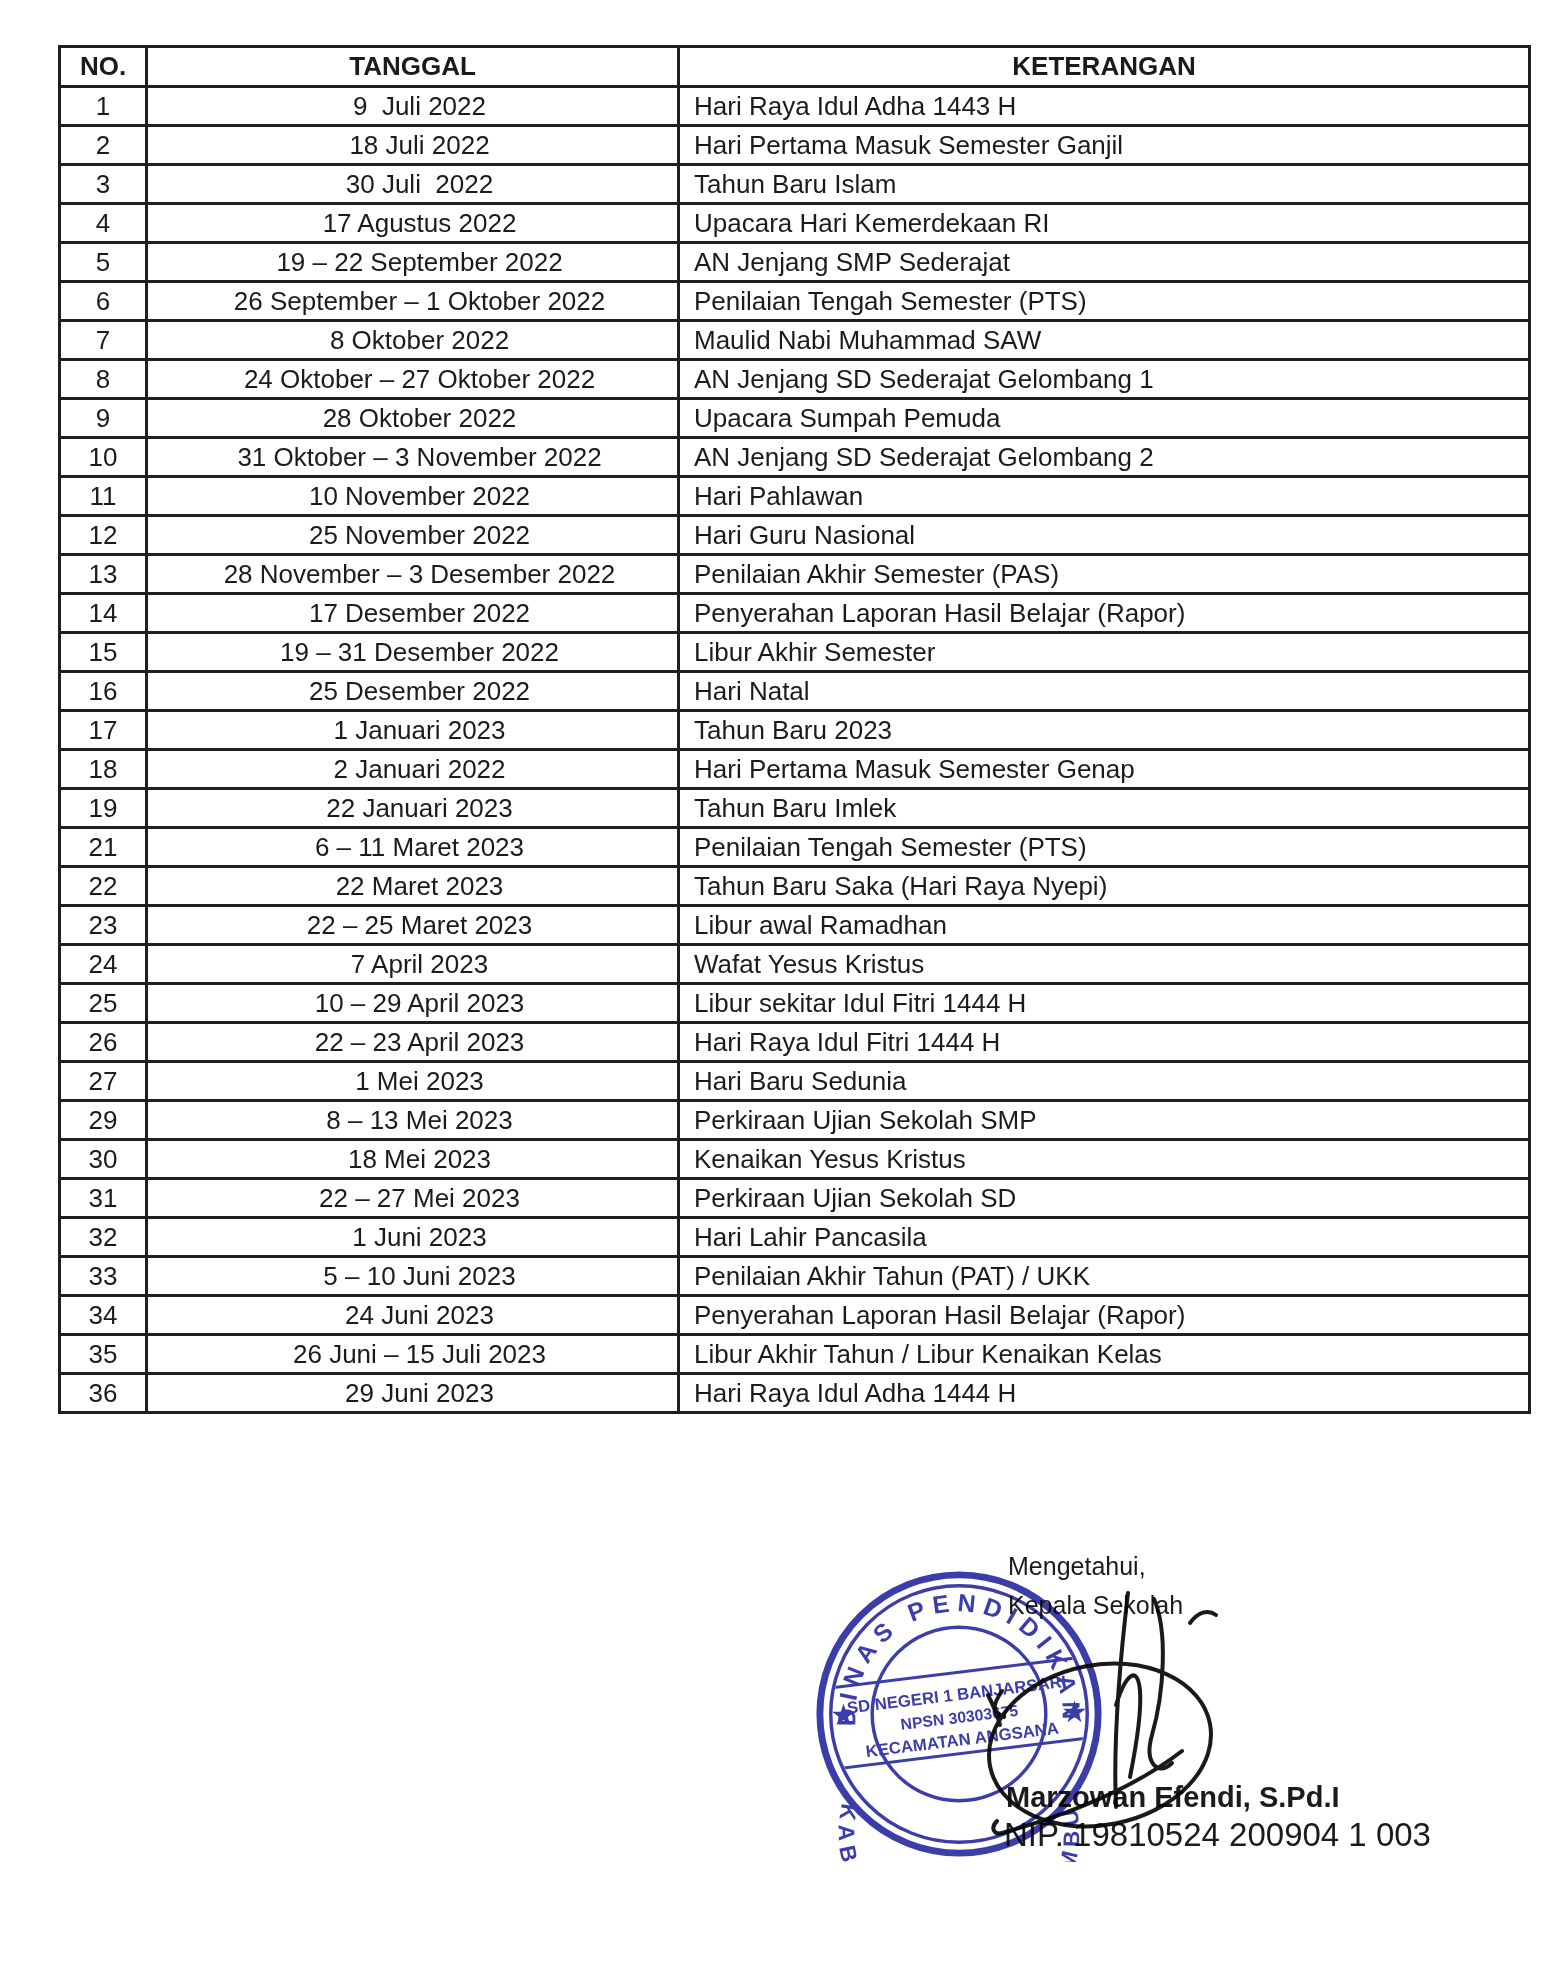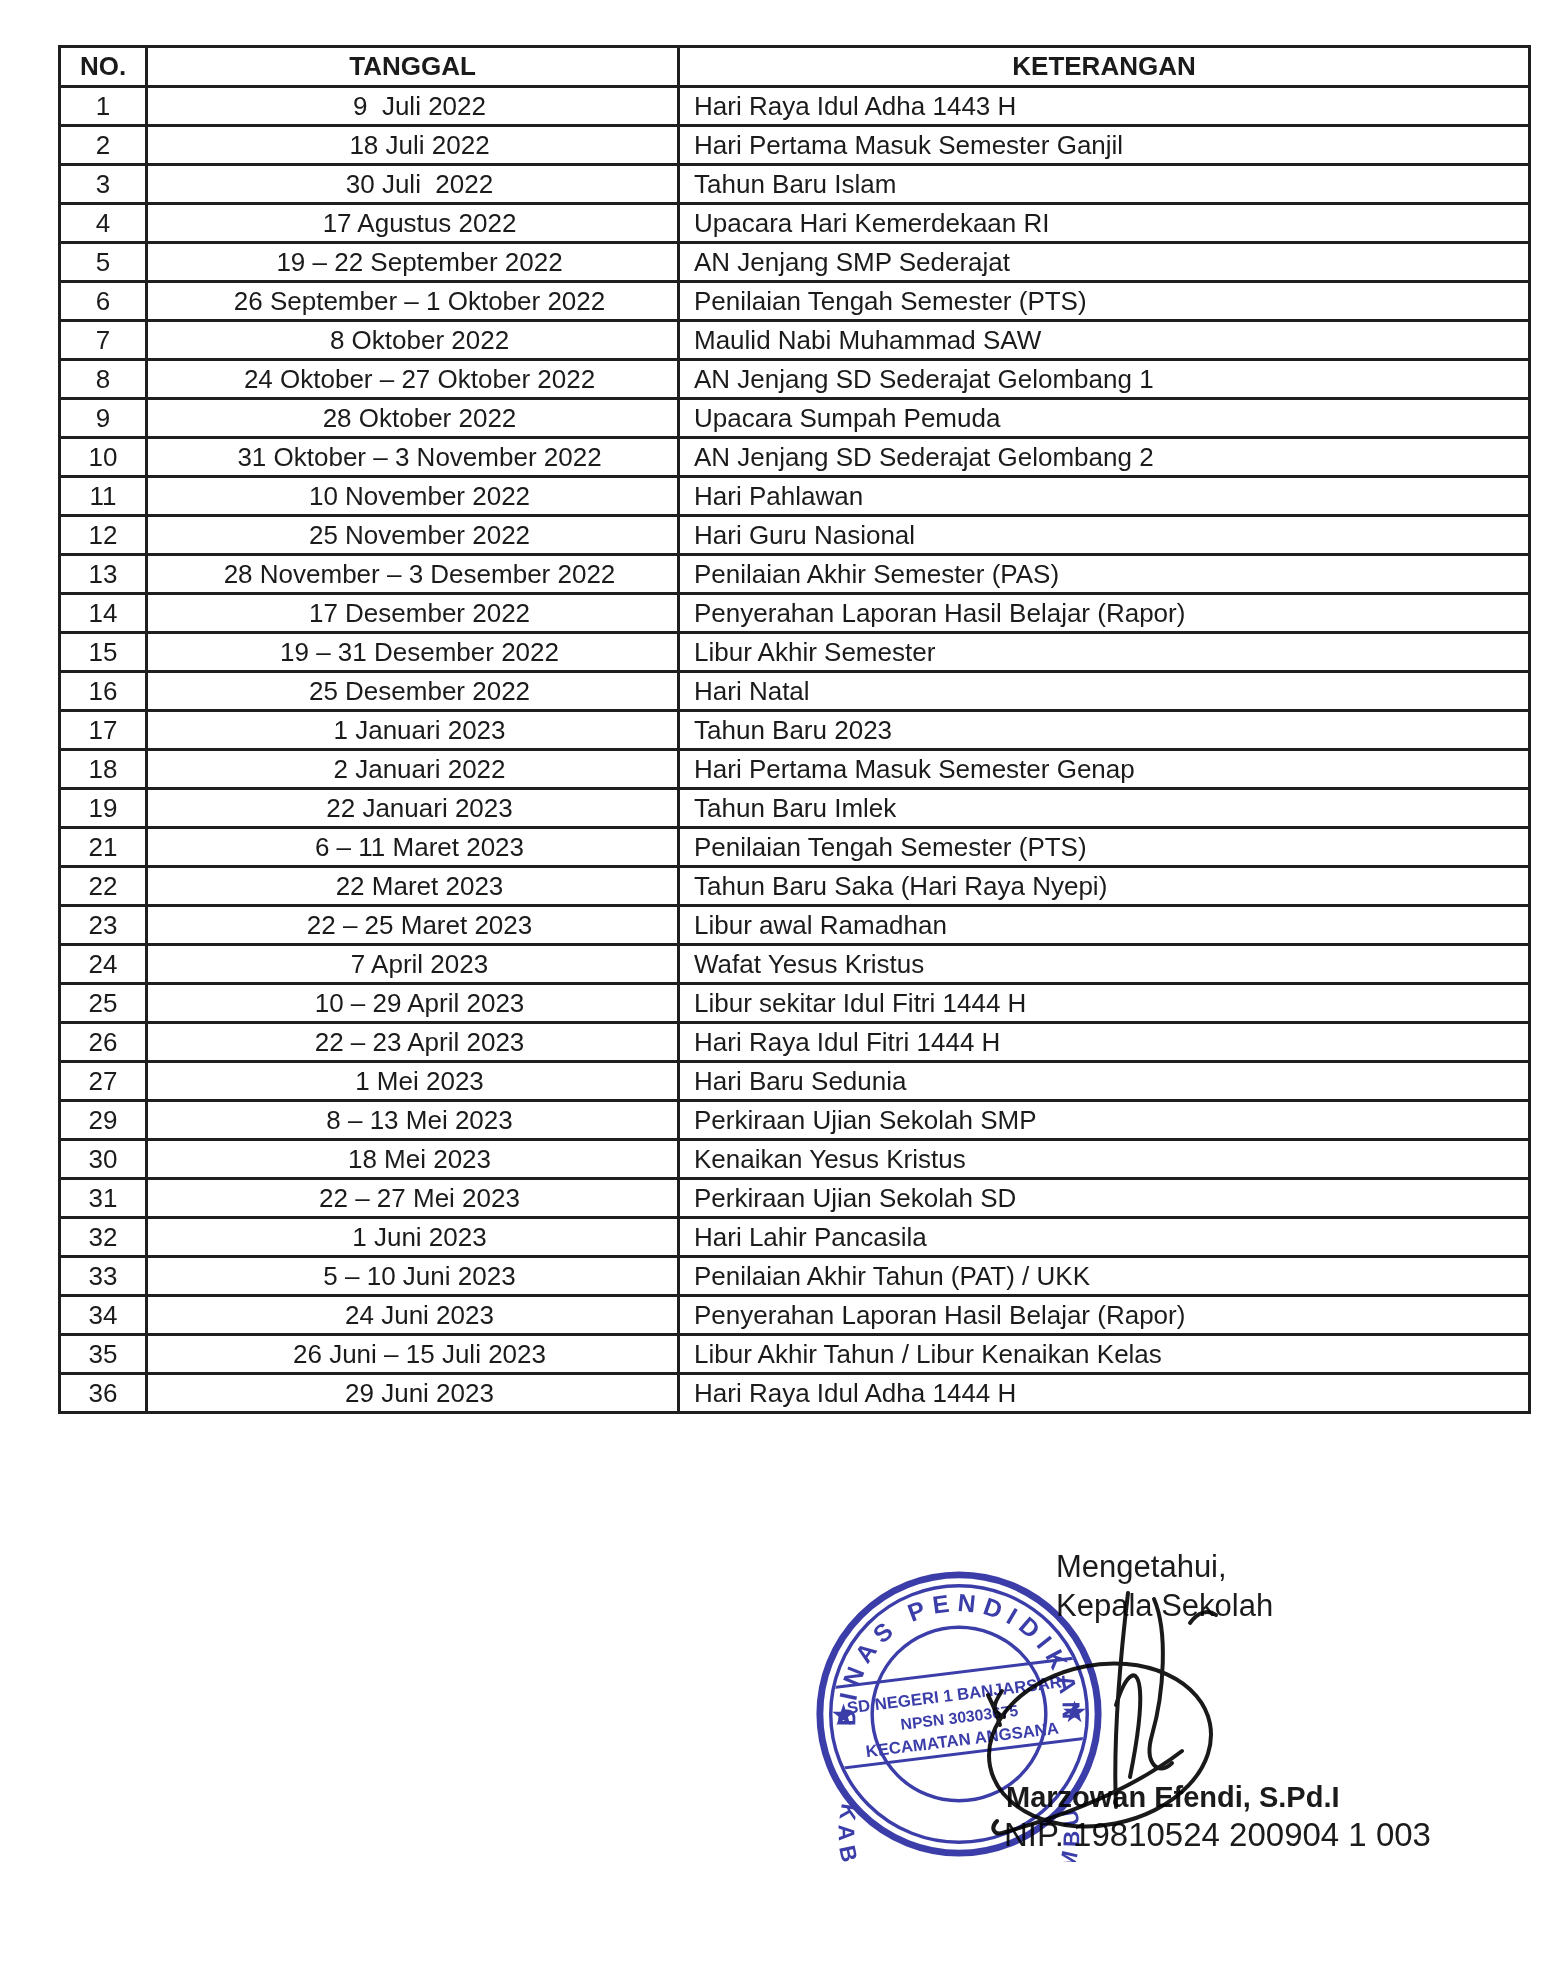--- a/index.html
+++ b/index.html
@@ -17,22 +17,22 @@
     font-size:26px;height:36px;vertical-align:middle;
     overflow:hidden;
   }
   .cal th{font-weight:bold;text-align:center;padding:0;height:37px;}
   .cal td{padding:0 0 0 14px;text-align:left;}
   .cal td.c-no{text-align:center;padding:0;}
   .cal td.c-tanggal{white-space:pre;text-align:center;}
   .cal td.c-ket{white-space:nowrap;}
   
   .sig-head{
-    position:absolute;left:1056px;top:1547px;
-    font-size:31px;line-height:39px;white-space:nowrap;
+    position:absolute;left:1008px;top:1547px;
+    font-size:25px;line-height:39px;white-space:nowrap;
   }
   .sig-name{
     position:absolute;left:1006px;top:1781px;
     font-size:29px;font-weight:bold;white-space:nowrap;
   }
   .sig-nip{
     position:absolute;left:1004px;top:1816px;
     font-size:33px;white-space:nowrap;
   }
   

